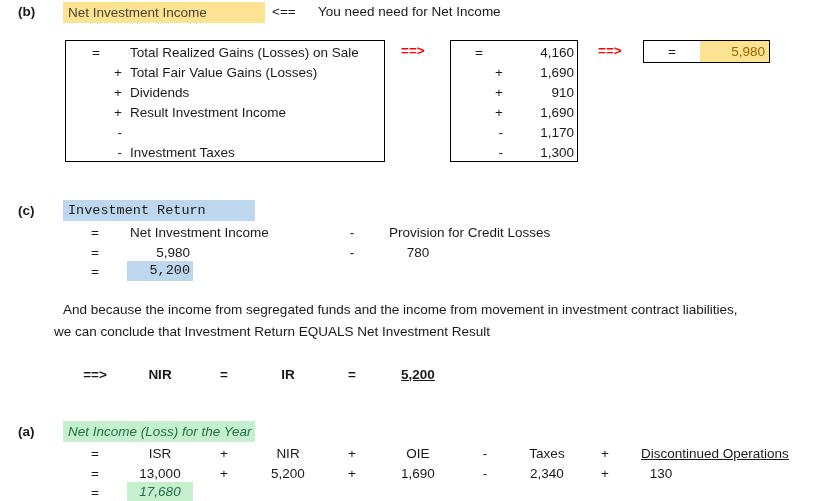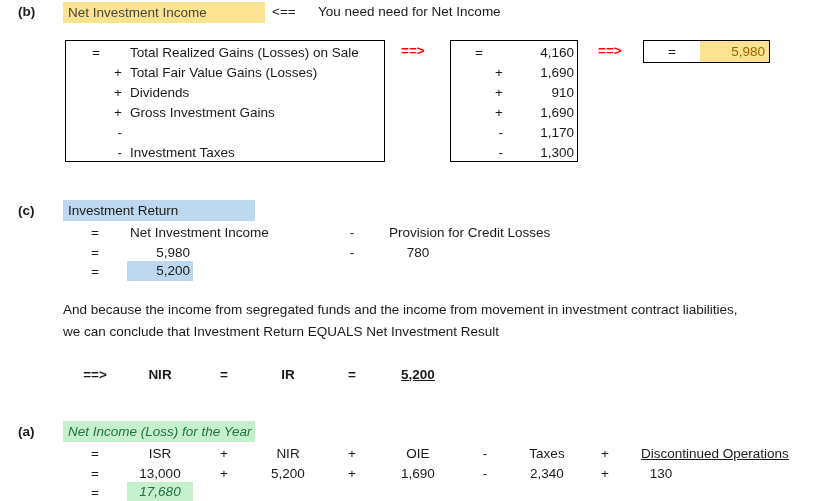--- a/index.html
+++ b/index.html
@@ -6,21 +6,21 @@
   body{
     width:833px;height:501px;position:relative;background:#fff;
     font-family:"Liberation Sans", sans-serif;
     font-size:13.5px;color:#1a1a1a;overflow:hidden;
   }
   .abs{position:absolute;white-space:nowrap;}
   .bold{font-weight:bold;}
   .red{color:var(--arrow_red);font-weight:bold;}
   .hl-cell{height:21px;line-height:21px;padding-left:5px;box-sizing:content-box;}
   .yellow{background:var(--yellow_bg);color:var(--header_text);}
-  .blue{background:var(--blue_bg);}
+  .blue{background:var(--blue_bg);font-family:Liberation Mono, monospace;}
   .green{background:var(--green_bg);color:var(--green_text);font-style:italic;}
   .box{border:1px solid #000;background:#fff;box-sizing:border-box;padding-top:1px;}
   .frow{display:flex;height:20px;align-items:center;}
   .fsign{flex:0 0 60px;box-sizing:border-box;}
   .sign-eq{text-align:center;}
   .sign-op{text-align:right;padding-right:4px;}
   .flabel{padding-left:4px;}
   .vrow{display:flex;height:20px;align-items:center;}
   .vsign{flex:0 0 56px;box-sizing:border-box;}
   .vval{flex:1;text-align:right;padding-right:3px;}
@@ -57,21 +57,21 @@
     <div class="frow">
       <span class="fsign sign-op">+</span>
       <span class="flabel">Total Fair Value Gains (Losses)</span>
     </div>
     <div class="frow">
       <span class="fsign sign-op">+</span>
       <span class="flabel">Dividends</span>
     </div>
     <div class="frow">
       <span class="fsign sign-op">+</span>
-      <span class="flabel">Gross Investment Gains</span>
+      <span class="flabel">Result Investment Income</span>
     </div>
     <div class="frow">
       <span class="fsign sign-op">-</span>
     </div>
     <div class="frow">
       <span class="fsign sign-op">-</span>
       <span class="flabel">Investment Taxes</span>
     </div>
   </div>
 
@@ -127,21 +127,21 @@
       <span></span>
     <span class="gc">-</span>
     <span class="gc">780</span>
   </div>
   <div class="grow" style="top:261px">
     <span class="gc">=</span>
     <span class="gr blue cellval">5,200</span>
   </div>
 
   <div class="abs" style="left:63px;top:302px">And because the income from segregated funds and the income from movement in investment contract liabilities,</div>
-  <div class="abs" style="left:63px;top:324px">we can conclude that Investment Return EQUALS Net Investment Result</div>
+  <div class="abs" style="left:54px;top:324px">we can conclude that Investment Return EQUALS Net Investment Result</div>
 
   <div class="grow bold" style="top:364px">
     <span class="gc">==&gt;</span>
     <span class="gc">NIR</span>
     <span class="gc">=</span>
     <span class="gc">IR</span>
     <span class="gc">=</span>
     <span class="gc underline">5,200</span>
   </div>
 

